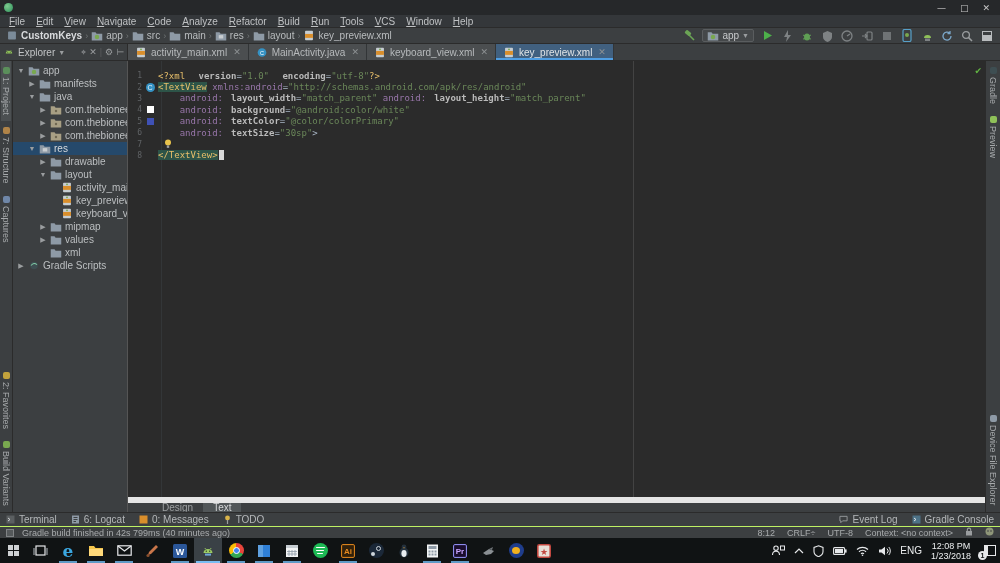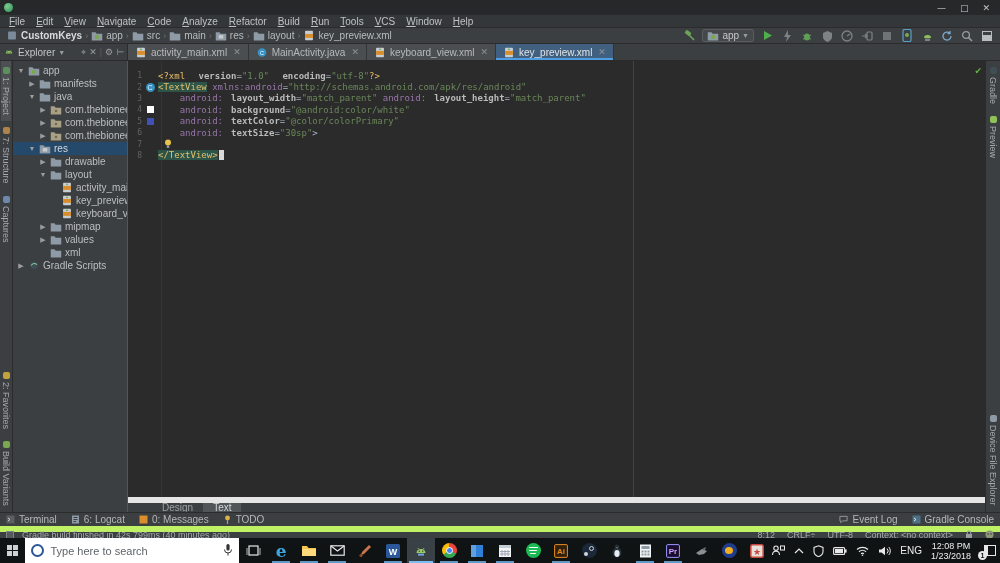--- a/index.html
+++ b/index.html
@@ -80,21 +80,21 @@
   
   .designtext { height:15px; background:#3c3f41; border-top:6px solid #e5e5e5; display:flex; align-items:stretch; padding-left:24px; flex:0 0 auto;}
   .dt-tab { display:flex; align-items:center; padding:0 10px; font-size:10px; color:#9da0a2; }
   .dt-tab.active { background:#515658; color:#d4d6d8; }
   
   .toolwin { height:14px; background:#3c3f41; border-top:1px solid #2b2b2b; display:flex; align-items:center; padding:0 6px; gap:14px; flex:0 0 auto;}
   .twitem { display:inline-flex; align-items:center; gap:4px; font-size:10px; color:#b4b7b9; }
   .twitem .bico { width:9px; height:9px; display:inline-flex; }
   .twright { margin-left:auto; display:flex; gap:14px; }
   
-  .statusbar { height:12px; background:#3c3f41; border-top:6px solid #bef264; display:flex; align-items:center; padding:0 6px; gap:8px; font-size:9px; color:#a7aaac; flex:0 0 auto;}
+  .statusbar { height:12px; background:#3c3f41; border-top:1px solid #bef264; display:flex; align-items:center; padding:0 6px; gap:8px; font-size:9px; color:#a7aaac; flex:0 0 auto;}
   .sb-toggle { width:8px; height:8px; border:1px solid #808385; background:#55595b; display:inline-block;}
   .sbright { margin-left:auto; display:flex; gap:12px; align-items:center; }
   
   .taskbar { height:25px; background:#101314; display:flex; align-items:stretch; flex:0 0 auto; color:#fff;}
   .tstart { width:26px; display:flex; align-items:center; justify-content:center; }
   .winlogo { width:11px; height:11px; display:grid; grid-template-columns:5px 5px; grid-template-rows:5px 5px; gap:1px;}
   .winlogo i { background:#cfd2d4; }
   .searchbox { width:218px; background:#ffffff; display:flex; align-items:center; gap:6px; padding:0 6px; }
   .cortana { width:13px; height:13px; border:2px solid #2b5797; border-radius:50%; flex:0 0 auto;}
   .searchtext { color:#5f6368; font-size:11px; flex:1 1 auto; font-family:"Liberation Sans",sans-serif; }
@@ -674,29 +674,20 @@
 
   <div class="taskbar">
     <div class="tstart">
       <span class="winlogo">
           <i></i>
           <i></i>
           <i></i>
           <i></i>
         </span>
     </div>
-    <div class="searchbox">
-      <span class="cortana"></span>
-      <span class="searchtext">Type here to search</span>
-      <span class="micico"><svg width="10" height="14" viewBox="0 0 10 14">
-            <rect x="3.4" y="1" width="3.2" height="6.5" rx="1.6" fill="#333"></rect>
-            <path d="M1.5 6.5a3.5 3.5 0 0 0 7 0" fill="none" stroke="#333" stroke-width="1"></path>
-            <line x1="5" y1="10" x2="5" y2="12.5" stroke="#333" stroke-width="1"></line>
-          </svg></span>
-    </div>
     <div class="tapps">
         <span class="tapp">
           <span style="display:inline-flex">
             <svg width="15" height="13" viewBox="0 0 15 13">
               <rect x="3" y="2" width="9" height="9" fill="none" stroke="#e6e8ea" stroke-width="1.2"></rect>
               <line x1="1" y1="4" x2="1" y2="11" stroke="#9aa0a3" stroke-width="1.2"></line>
               <line x1="14" y1="4" x2="14" y2="11" stroke="#9aa0a3" stroke-width="1.2"></line>
             </svg>
           </span>
         </span>

